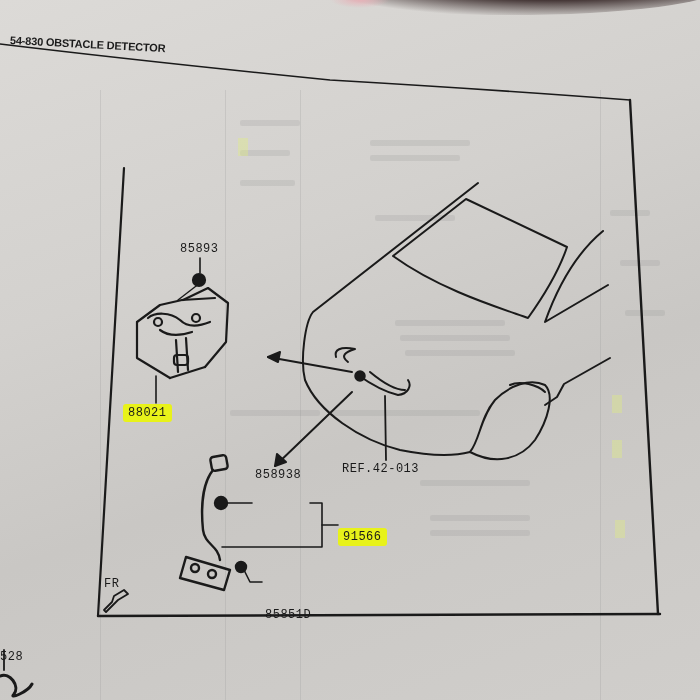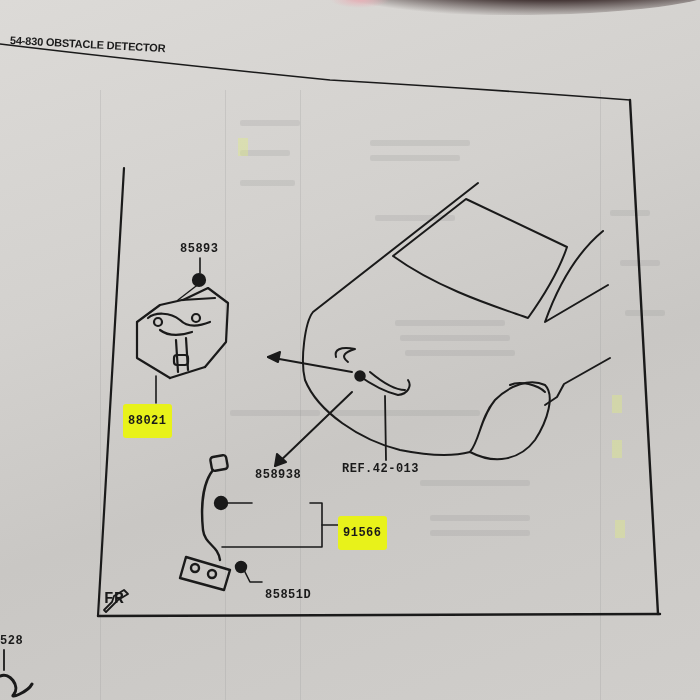--- a/index.html
+++ b/index.html
@@ -30,25 +30,25 @@
   .ghost-hl {
     position: absolute; width: 10px; height: 18px; background: rgba(225,240,120,0.35);
   }
   .header-title {
     position: absolute; left: 10px; top: 34px;
     font-weight: bold; font-size: 11px; color: #1b1b1b; letter-spacing: -0.2px;
     transform: rotate(3deg); transform-origin: left center;
   }
   svg.diagram { position: absolute; left: 0; top: 0; }
   .label {
-    position: absolute; font-family: "Liberation Mono", monospace; font-weight: bold;
+    position: absolute; font-family: "Liberation Mono", monospace; font-weight: normal;
     color: #1a1a1a; font-size: 12px; letter-spacing: 0.5px;
   }
   .hl {
-    background: #e8f21a; padding: 10px 5px; border-radius: 3px;
+    background: #e8f21a; padding: 2px 5px; border-radius: 3px;
   }
 </style>
 </head>
 <body>
 
 <div class="page">
   <div class="shadow-top"></div>
   <div class="shadow-top-pink"></div>
 
   <div class="ghost-col" style="left:100px"></div>
@@ -146,18 +146,18 @@
       <path d="M104,610 L112,602 L114,596 L124,590 L128,594 L118,600 L113,605 L106,612 Z" stroke-width="1.8"></path>
 
       <path d="M4,650 L4,670" stroke-width="1.8"></path>
       <path d="M0,676 C10,672 20,686 14,694 C8,700 28,692 32,684" stroke-width="3"></path>
     </g>
   </svg>
 
   <div class="label" style="left:180px;top:242px">85893</div>
   <div class="label hl" style="left:123px;top:404px">88021</div>
   <div class="label" style="left:255px;top:468px">858938</div>
-  <div class="label hl" style="left:338px;top:516px">91566</div>
-  <div class="label" style="left:265px;top:588px">85851D</div>
+  <div class="label hl" style="left:338px;top:528px">91566</div>
+  <div class="label" style="left:265px;top:608px">85851D</div>
   <div class="label" style="left:342px;top:462px">REF.42-013</div>
-  <div class="label" style="left:104px;top:590px;font-size:16px">FR</div>
-  <div class="label" style="left:0px;top:634px">528</div>
+  <div class="label" style="left:104px;top:577px;font-size:12px">FR</div>
+  <div class="label" style="left:0px;top:650px">528</div>
 </div>
 
 </body></html>

